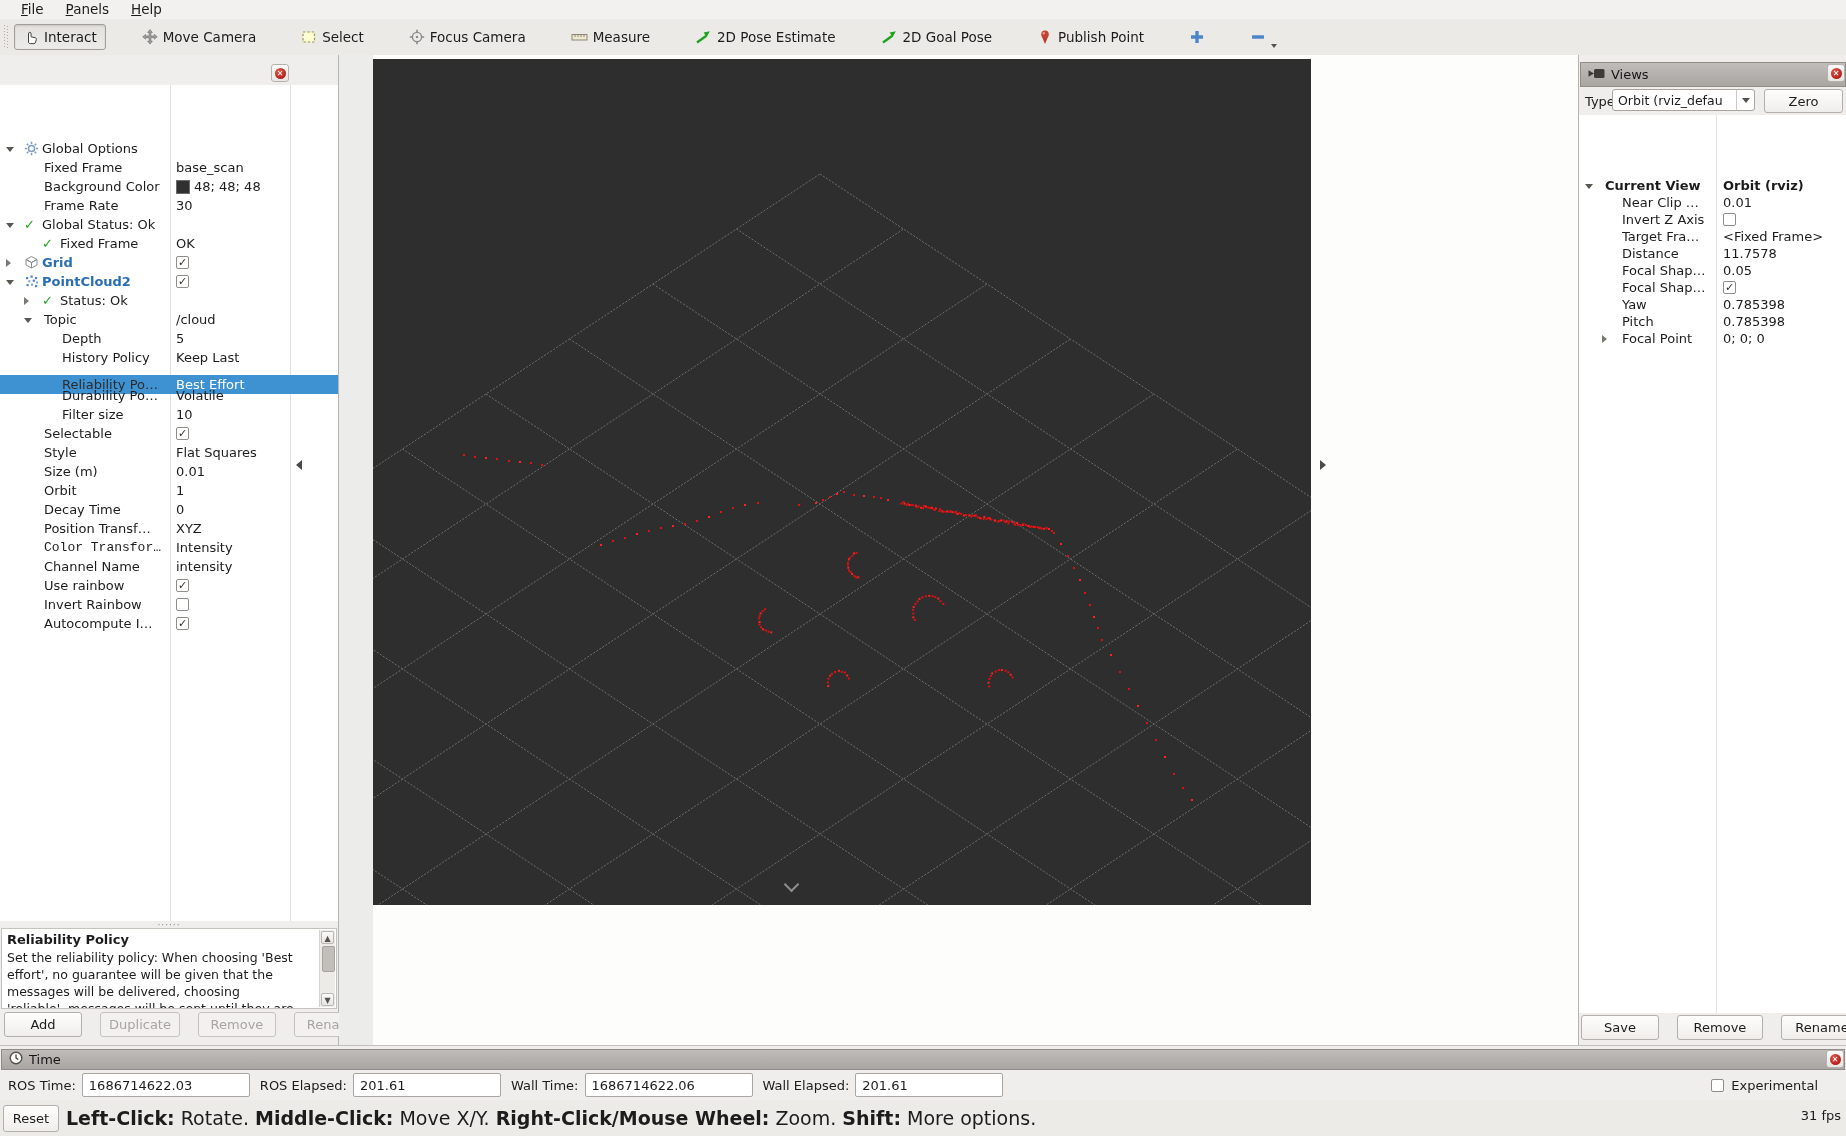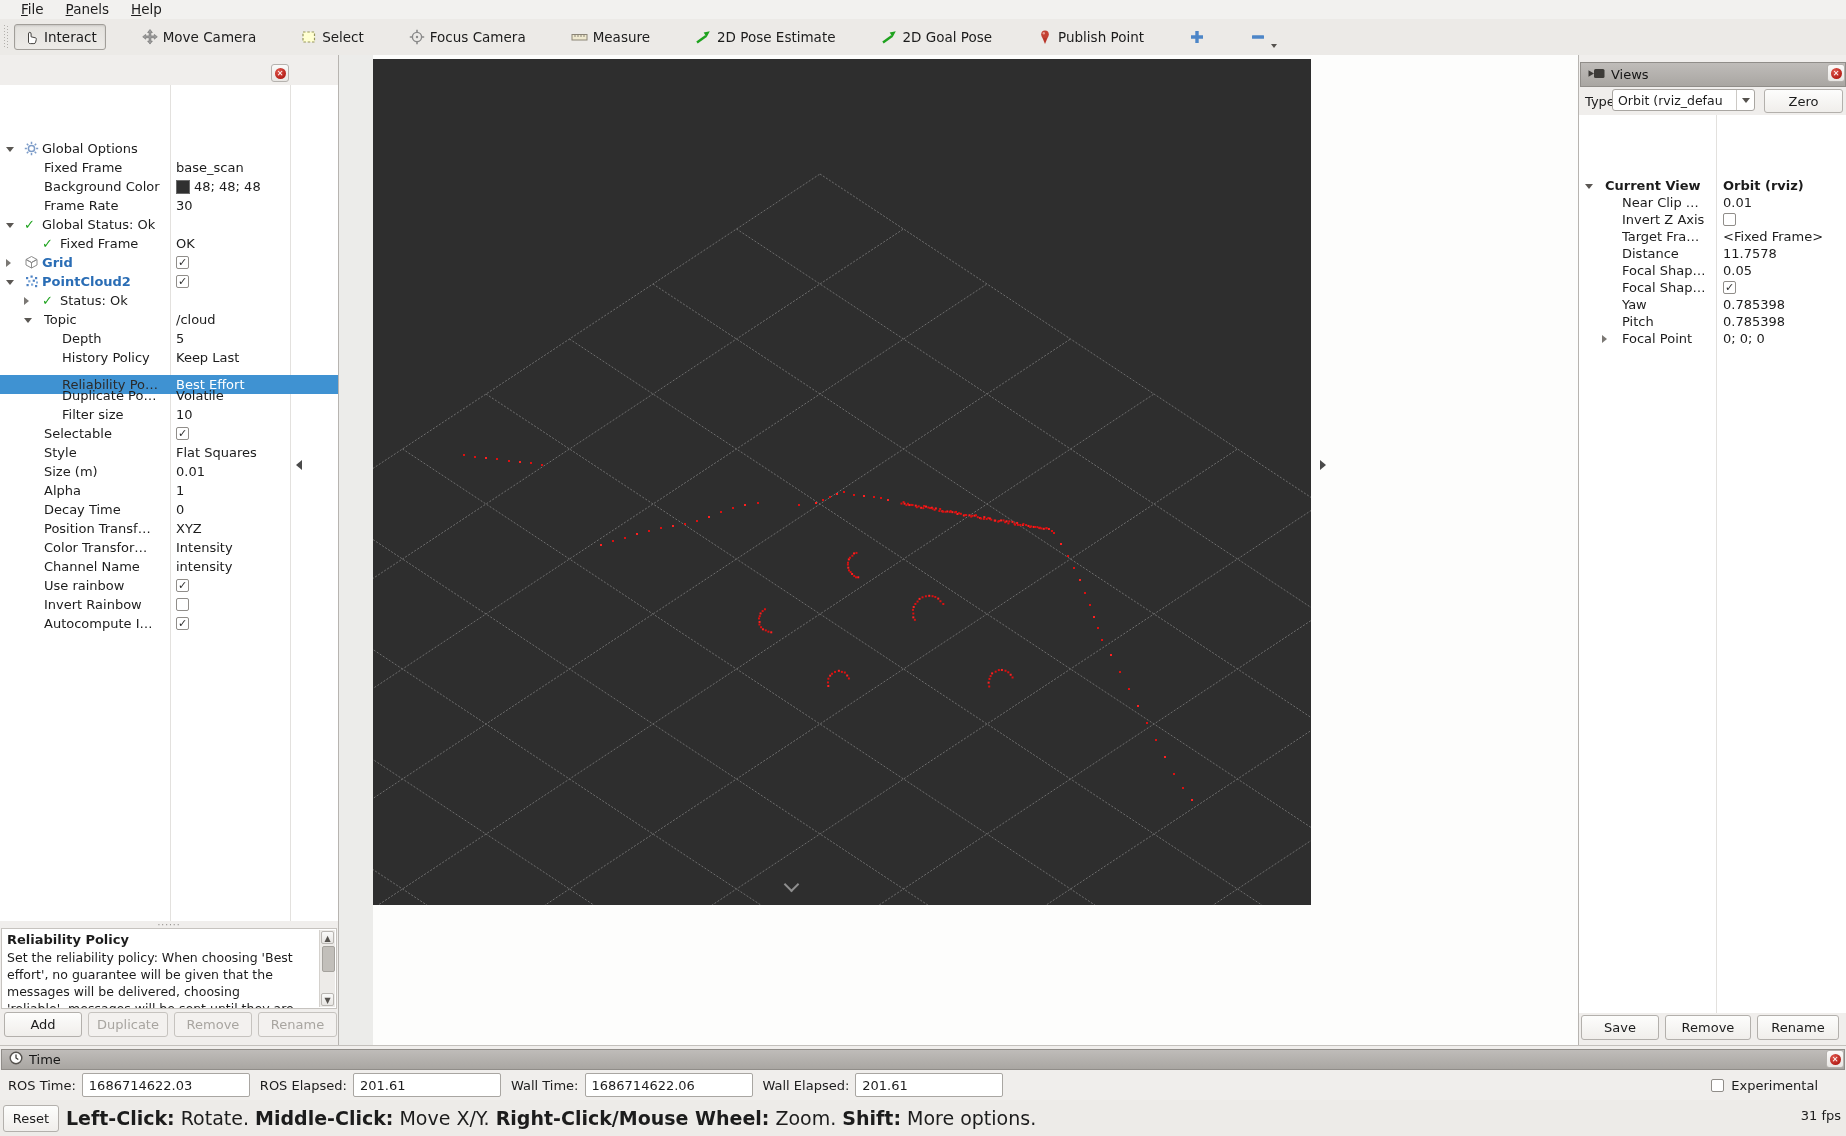--- a/index.html
+++ b/index.html
@@ -65,21 +65,21 @@
   #d-splitter{position:absolute;left:0;top:866px;width:338px;height:7px;background:#f0eeec;
      display:flex;align-items:center;justify-content:center;color:#8e8b87;font-size:9px;letter-spacing:1px;line-height:4px;}
   #helpbox{position:absolute;left:1px;top:873px;width:336px;height:81px;background:#fff;border:1px solid #c6c3bf;box-sizing:border-box;overflow:hidden;}
   #helptext{position:absolute;left:5px;top:2px;width:305px;}
   #helptext .ht-title{font-weight:bold;font-size:13px;line-height:18px;}
   #helptext .ht-line{font-size:12.5px;line-height:17px;white-space:nowrap;}
   .vscroll{position:absolute;right:1px;top:1px;width:15px;bottom:1px;background:#edebe8;border-left:1px solid #d4d1cd;}
   .vs-arrow{position:absolute;left:1px;width:13px;height:13px;text-align:center;font-size:8px;line-height:13px;color:#55524e;
             background:linear-gradient(#fafaf9,#e7e5e2);border:1px solid #b9b6b2;border-radius:2px;box-sizing:border-box;}
   .vs-thumb{position:absolute;left:2px;width:11px;background:#c2bfba;border:1px solid #a5a29d;border-radius:2px;}
-  .btnrow{position:absolute;display:flex;gap:6px;align-items:flex-end;}
+  .btnrow{position:absolute;display:flex;gap:18px;align-items:flex-end;}
   .pbtn{height:23px;border:1px solid #b3b0ac;border-radius:3px;background:linear-gradient(#fdfdfc,#f0eeeb);
         font-size:13px;display:flex;align-items:center;justify-content:center;color:#1c1c1c;
         font-family:"DejaVu Sans","Liberation Sans",sans-serif;}
   .pbtn.disabled{color:#a8a5a0;background:#f3f1ef;border-color:#c6c3bf;}
   
   #v-typerow{position:absolute;left:0;top:33px;width:268px;height:26px;display:flex;align-items:center;}
   #v-type-label{margin-left:6px;font-size:13px;}
   #v-combo{position:absolute;left:33px;top:1px;width:143px;height:22px;background:#fff;border:1px solid #a9a6a2;border-radius:3px;
      box-sizing:border-box;display:flex;align-items:center;overflow:hidden;}
   #v-combo .combo-text{padding-left:5px;font-size:12.5px;white-space:nowrap;}
@@ -298,21 +298,21 @@
         </div>
         <div class="trow" style="top: 263px; height: 19px; padding-left: 48px;">
           <span class="pname" style="left: 62px; line-height: 19px; max-width: 106px;">History Policy</span>
           <span class="pval" style="left: 172px; height: 19px;">Keep Last</span>
         </div>
         <div class="trow sel" style="top: 282px; height: 19px;">
           <span class="pname" style="left: 62px; line-height: 19px; max-width: 106px;">Reliability Po…</span>
           <span class="pval" style="left: 172px; height: 19px;">Best Effort</span>
         </div>
         <div class="trow" style="top: 301px; height: 19px;">
-          <span class="pname" style="left: 62px; line-height: 19px; max-width: 106px;">Duplicate Po…</span>
+          <span class="pname" style="left: 62px; line-height: 19px; max-width: 106px;">Durability Po…</span>
           <span class="pval" style="left: 172px; height: 19px;">Volatile</span>
         </div>
         <div class="trow" style="top: 320px; height: 19px;">
           <span class="pname" style="left: 62px; line-height: 19px; max-width: 106px;">Filter size</span>
           <span class="pval" style="left: 172px; height: 19px;">10</span>
         </div>
         <div class="trow" style="top: 339px; height: 19px;">
           <span class="pname" style="left: 44px; line-height: 19px; max-width: 124px;">Selectable</span>
           <span class="pval" style="left: 172px; height: 19px;">
             <span class="cbx">✓</span>
@@ -320,33 +320,33 @@
         </div>
         <div class="trow" style="top: 358px; height: 19px;">
           <span class="pname" style="left: 44px; line-height: 19px; max-width: 124px;">Style</span>
           <span class="pval" style="left: 172px; height: 19px;">Flat Squares</span>
         </div>
         <div class="trow" style="top: 377px; height: 19px;">
           <span class="pname" style="left: 44px; line-height: 19px; max-width: 124px;">Size (m)</span>
           <span class="pval" style="left: 172px; height: 19px;">0.01</span>
         </div>
         <div class="trow" style="top: 396px; height: 19px;">
-          <span class="pname" style="left: 44px; line-height: 19px; max-width: 124px;">Alpha</span>
+          <span class="pname" style="left: 44px; line-height: 19px; max-width: 124px;">Orbit</span>
           <span class="pval" style="left: 172px; height: 19px;">1</span>
         </div>
         <div class="trow" style="top: 415px; height: 19px;">
           <span class="pname" style="left: 44px; line-height: 19px; max-width: 124px;">Decay Time</span>
           <span class="pval" style="left: 172px; height: 19px;">0</span>
         </div>
         <div class="trow" style="top: 434px; height: 19px;">
           <span class="pname" style="left: 44px; line-height: 19px; max-width: 124px;">Position Transf…</span>
           <span class="pval" style="left: 172px; height: 19px;">XYZ</span>
         </div>
         <div class="trow" style="top: 453px; height: 19px;">
-          <span class="pname" style="left: 44px; line-height: 19px; max-width: 124px;">Color Transfor…</span>
+          <span class="pname" style="left: 44px; line-height: 19px; max-width: 124px; font-family: Liberation Mono, monospace;">Color Transfor…</span>
           <span class="pval" style="left: 172px; height: 19px;">Intensity</span>
         </div>
         <div class="trow" style="top: 472px; height: 19px;">
           <span class="pname" style="left: 44px; line-height: 19px; max-width: 124px;">Channel Name</span>
           <span class="pval" style="left: 172px; height: 19px;">intensity</span>
         </div>
         <div class="trow" style="top: 491px; height: 19px;">
           <span class="pname" style="left: 44px; line-height: 19px; max-width: 124px;">Use rainbow</span>
           <span class="pval" style="left: 172px; height: 19px;">
             <span class="cbx">✓</span>

